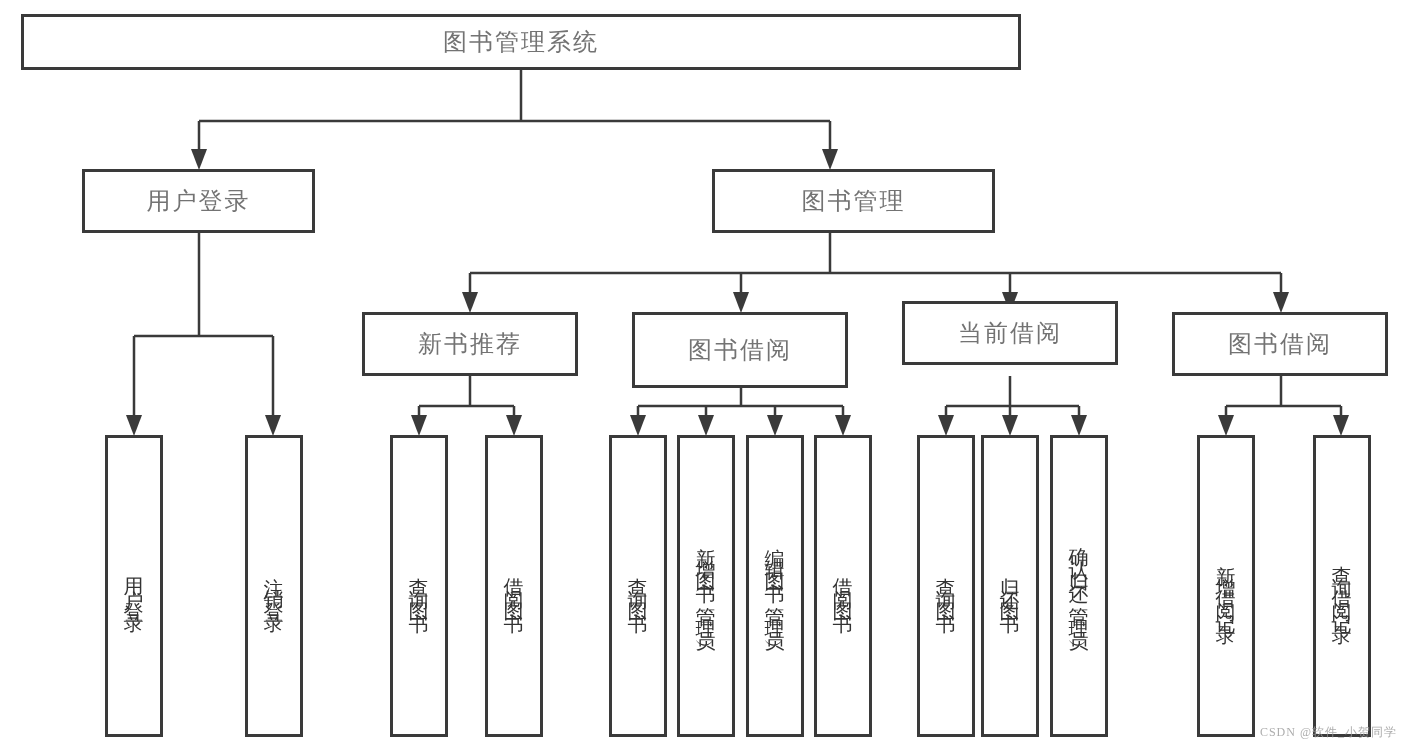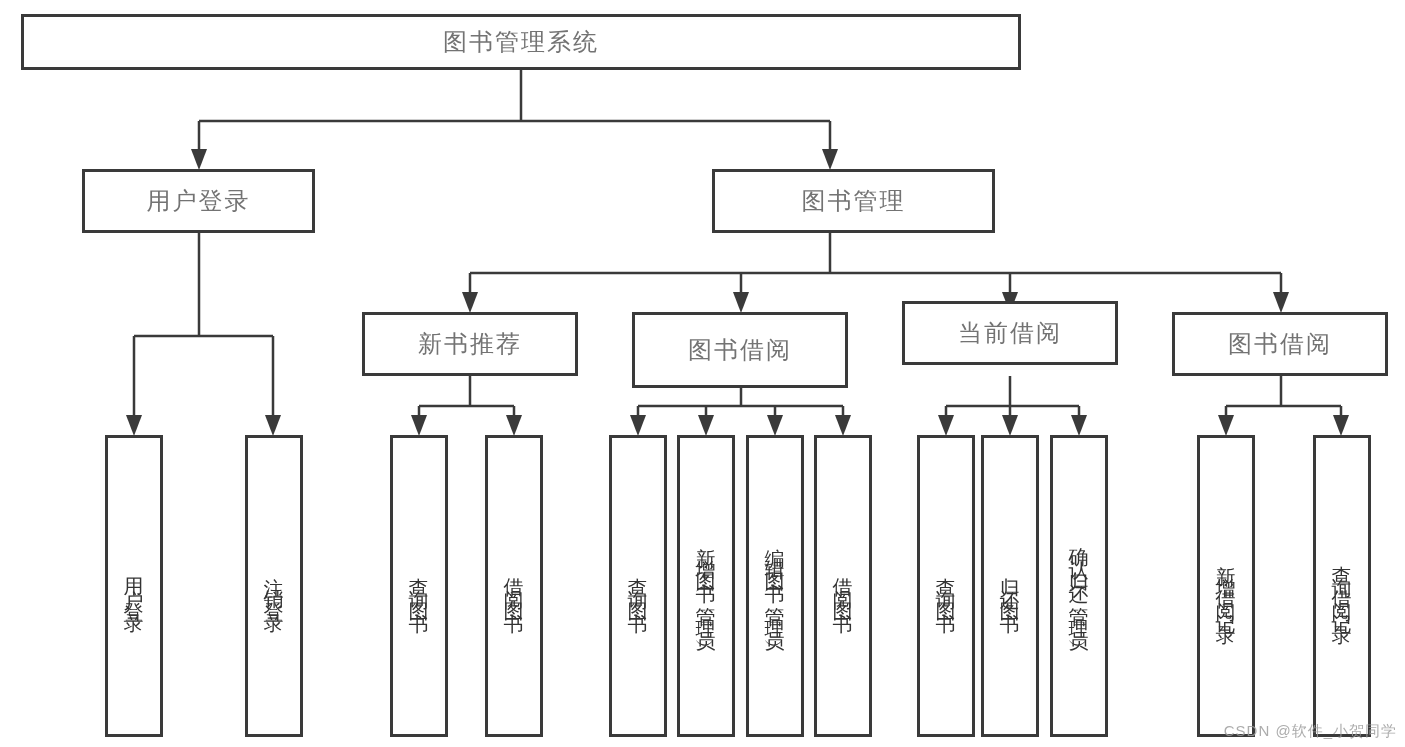--- a/index.html
+++ b/index.html
@@ -36,24 +36,25 @@
     writing-mode:vertical-rl;
     text-orientation:mixed;
     font-size:20px;
     color:#333333;
     letter-spacing:12px;
     line-height:1;
   }
   .watermark{
     position:absolute;
     right:8px;bottom:6px;
-    font-size:15px;
+    font-size:12px;
     color:rgba(158,158,158,0.85);
     letter-spacing:1px;
     white-space:nowrap;
+    font-family:Liberation Serif, serif;
   }
 </style>
 </head>
 <body>
 
 <div class="stage">
 
   <svg class="wires" width="1405" height="747" viewBox="0 0 1405 747">
     <g stroke="#3a3a3a" stroke-width="2.5" fill="none">
 

